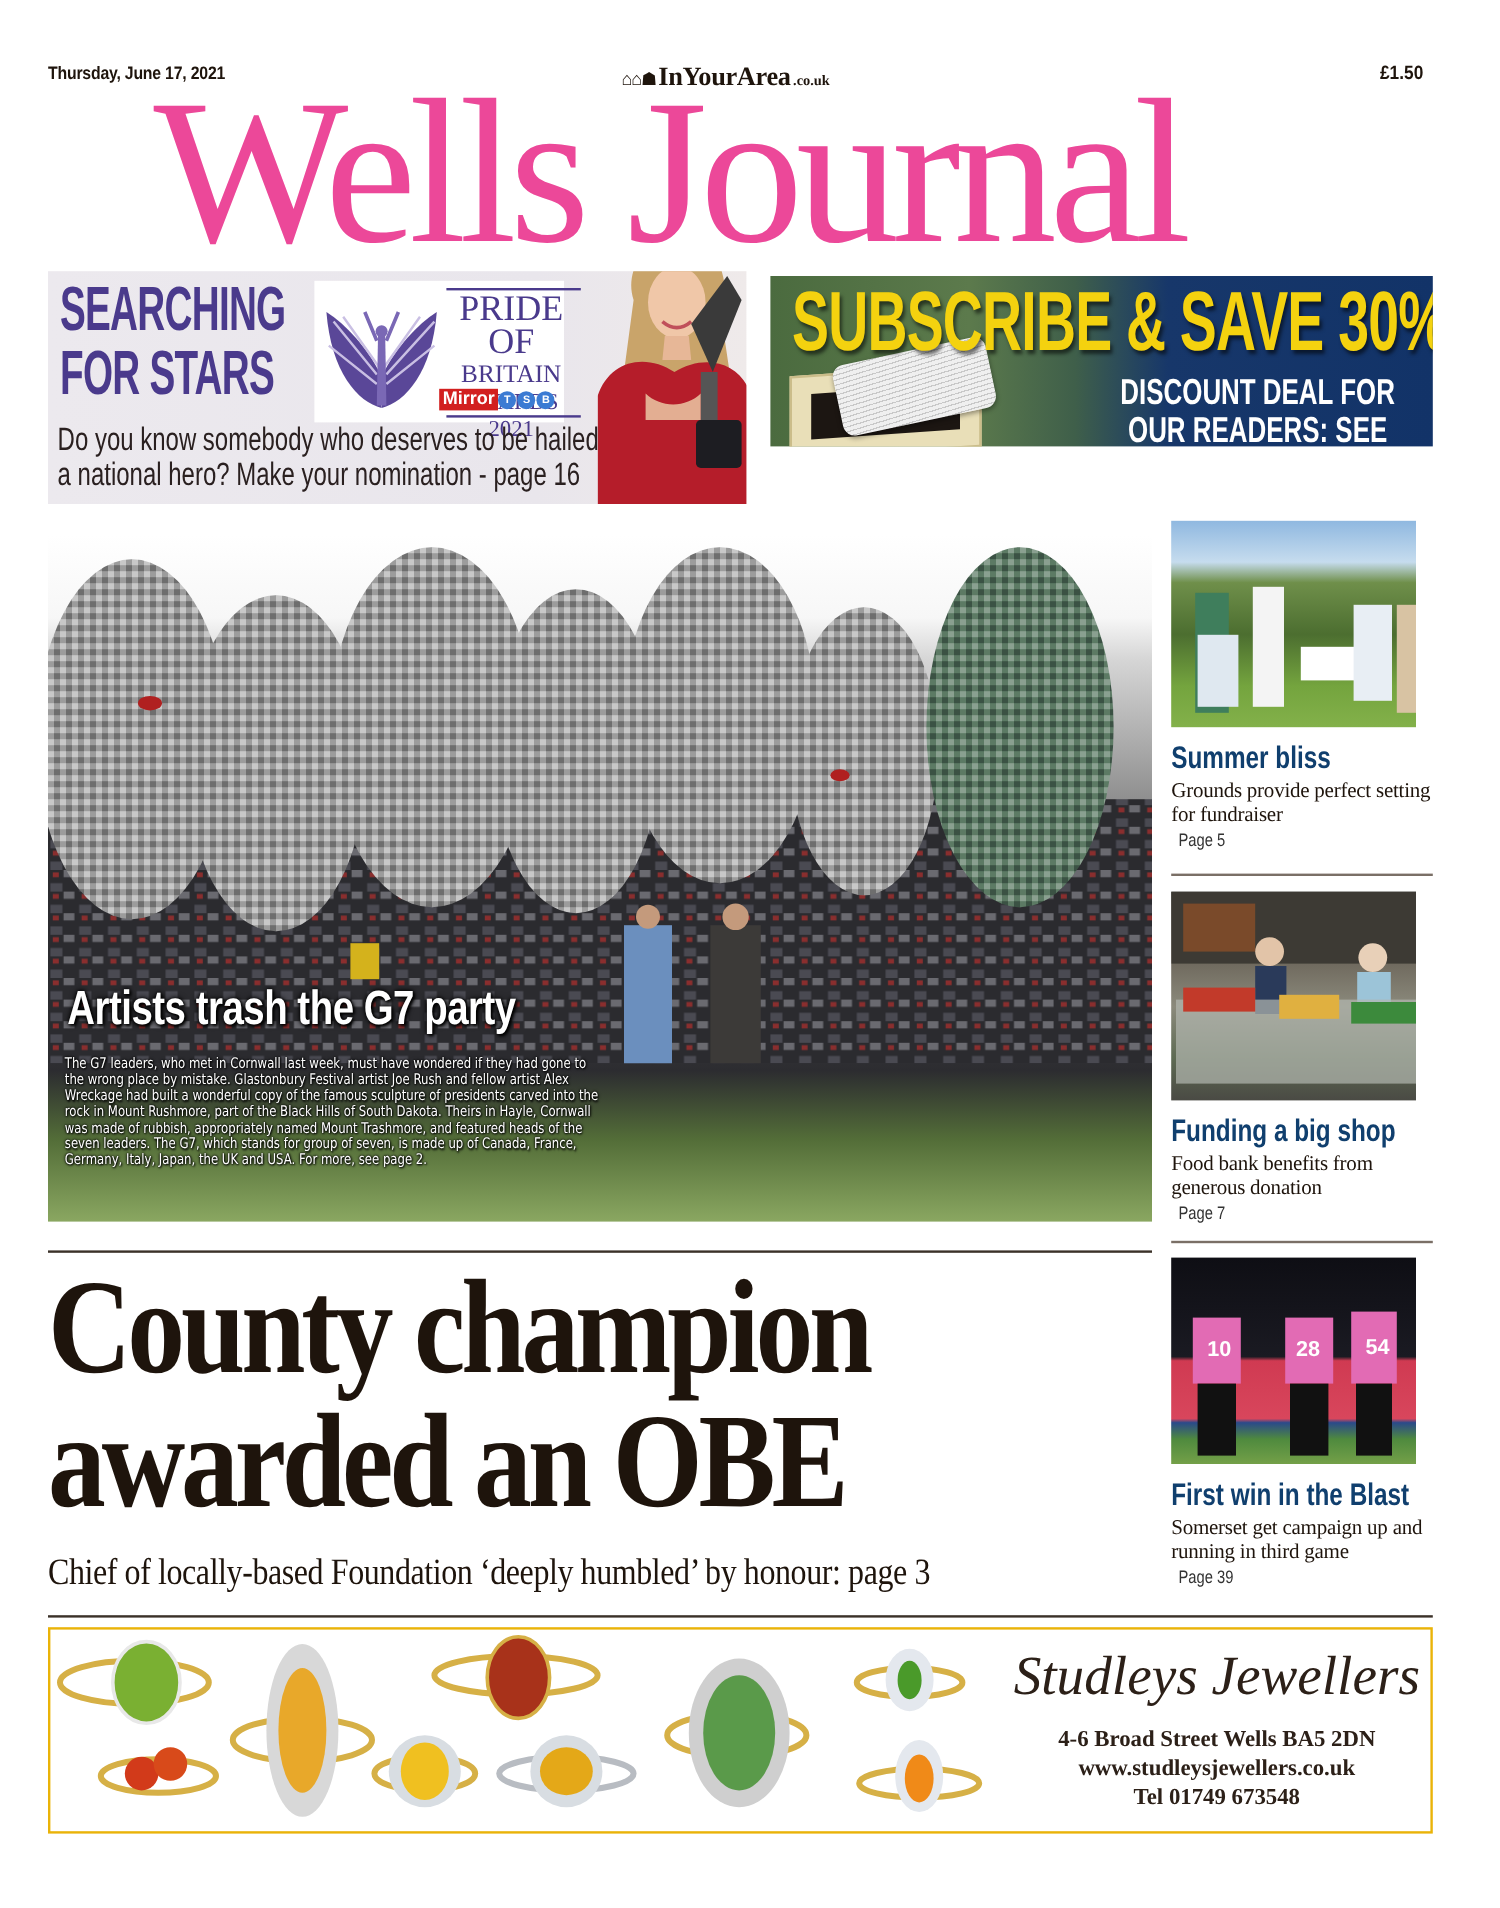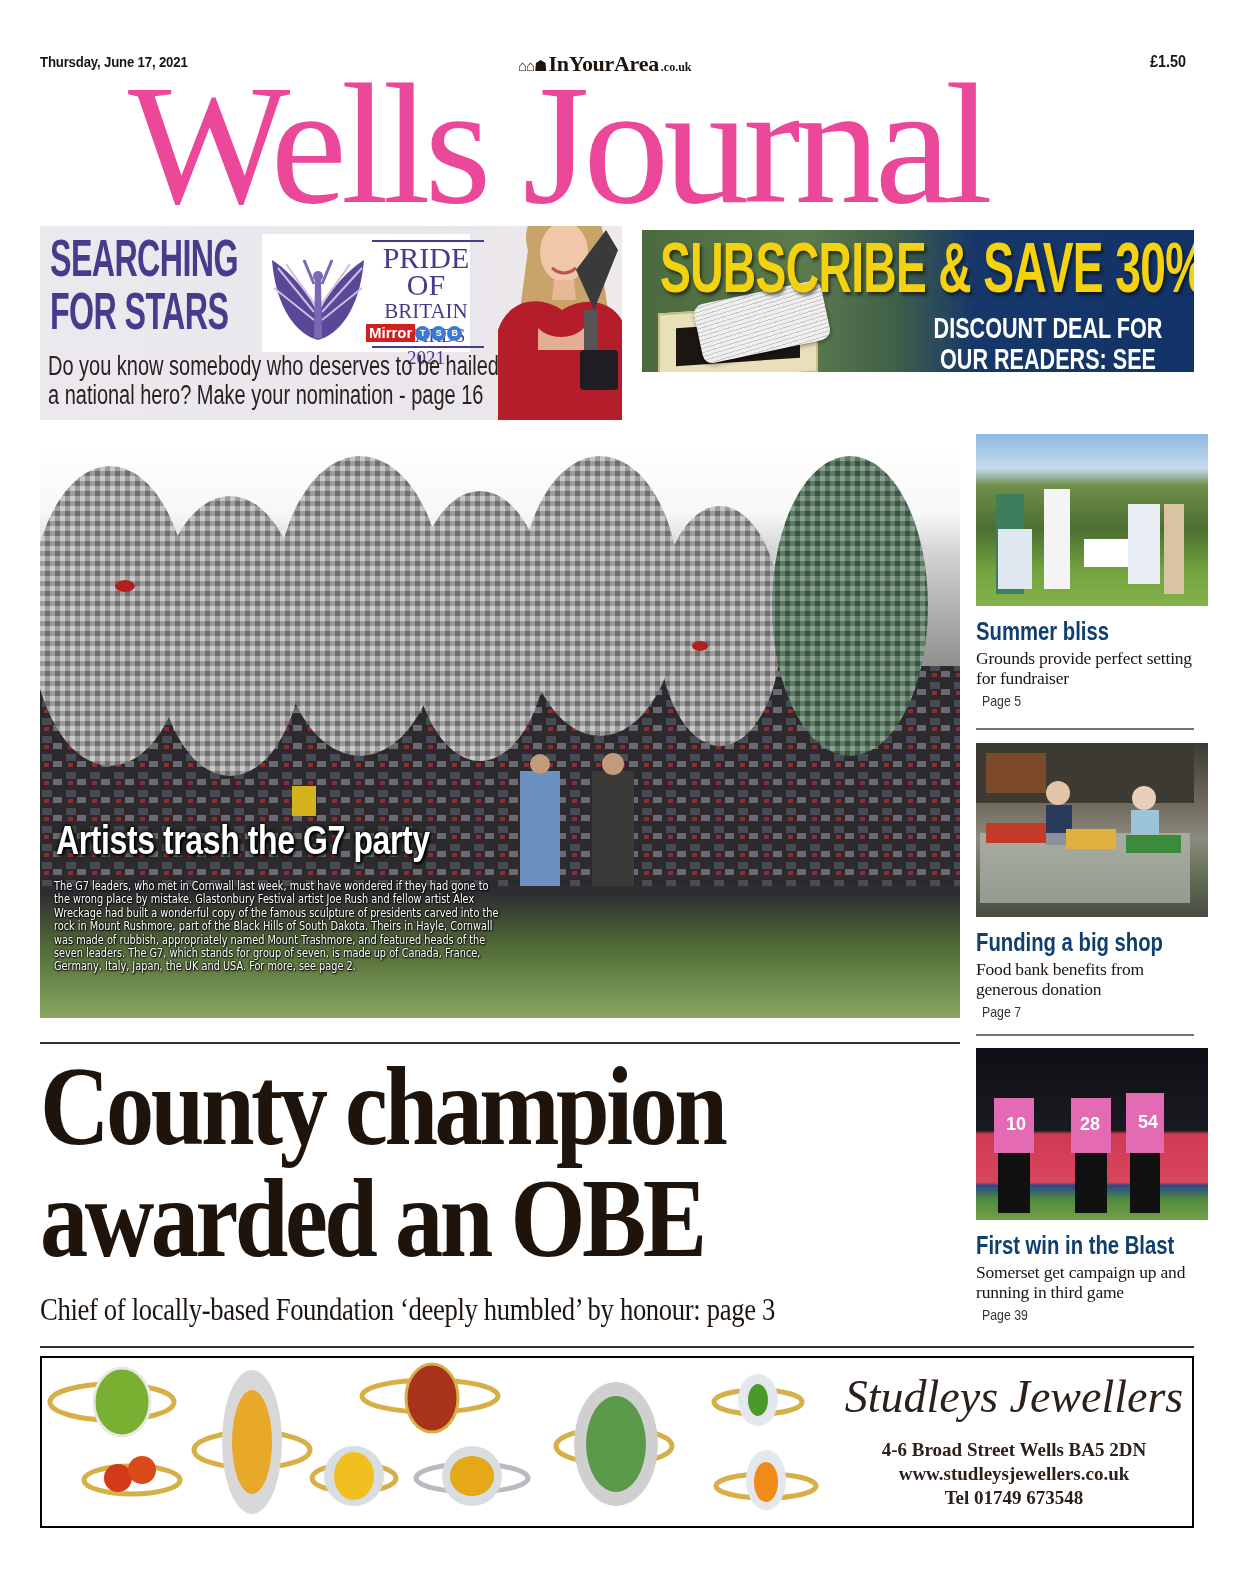--- a/index.html
+++ b/index.html
@@ -52,28 +52,28 @@
 
   
   .rule-h { height: 2px; background: #3b3128; }
 
   
   .lead-headline { left: 40px; top: 1050px; width: 920px; font-family: "Liberation Serif", serif; font-weight: bold; font-size: 112px; line-height: 112px; letter-spacing: -4px; color: #1e140c; transform: scaleX(0.86); transform-origin: left top; white-space: nowrap; }
   .lead-sub { left: 40px; top: 1292px; font-family: "Liberation Serif", serif; font-size: 31px; line-height: 36px; color: #1e140c; white-space: nowrap; transform: scaleX(0.86); transform-origin: left top; letter-spacing: -0.4px; }
 
   
   .rail-item { left: 976px; width: 218px; }
-  .rail-item .thumb { width: 232px; overflow: hidden; position: relative; }
+  .rail-item .thumb { width: 204px; overflow: hidden; position: relative; }
   .rail-item .title { font-family: "Liberation Sans", sans-serif; font-weight: bold; font-size: 26px; line-height: 30px; color: #103f6e; white-space: nowrap; transform: scaleX(0.78); transform-origin: left top; margin-top: 10px; }
   .rail-item .dek { font-family: "Liberation Serif", serif; font-size: 17.5px; line-height: 20px; color: #1e140c; margin-top: 2px; letter-spacing: -0.2px; }
   .rail-item .page { font-family: "Liberation Sans", sans-serif; font-size: 15px; color: #333; margin-top: 4px; margin-left: 6px; transform: scaleX(0.82); transform-origin: left top; }
   .rail-rule { left: 976px; width: 218px; height: 2px; background: #7a6f66; }
 
   
-  .ad { left: 40px; top: 1356px; width: 1154px; height: 172px; border: 2px solid #000000; background: #ffffff; overflow: hidden; }
+  .ad { left: 40px; top: 1356px; width: 1154px; height: 172px; border: 2px solid #eab308; background: #ffffff; overflow: hidden; }
   .ad .rings { position: absolute; left: 0; top: 0; width: 790px; height: 168px; }
   .ad .script { position: absolute; left: 802px; top: 14px; width: 340px; text-align: center; font-family: "Liberation Serif", serif; font-style: italic; font-size: 46px; line-height: 50px; color: #2c2018; letter-spacing: 0px; }
   .ad .addr { position: absolute; left: 802px; top: 80px; width: 340px; text-align: center; font-family: "Liberation Serif", serif; font-weight: bold; font-size: 19px; line-height: 24px; color: #2c2018; }
 </style>
 </head>
 <body>
 
 <div class="abs dateline">Thursday, June 17, 2021</div>
 
 <div class="abs iya">

